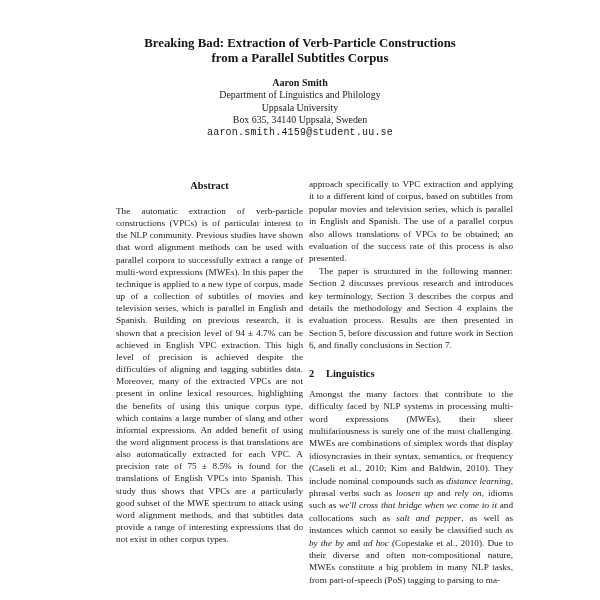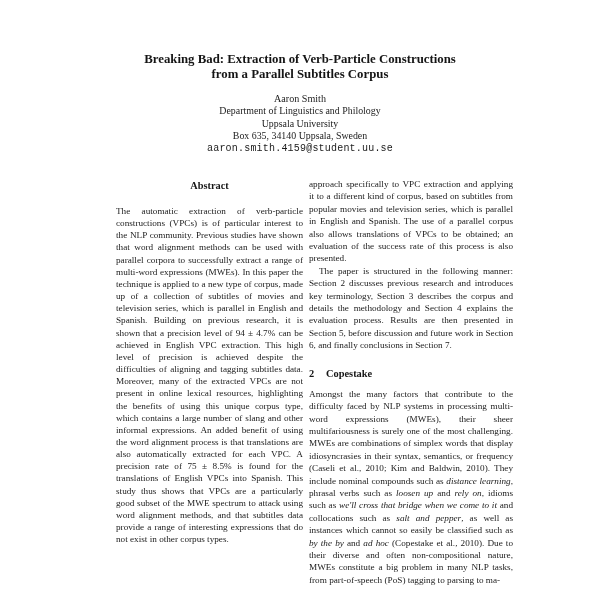--- a/index.html
+++ b/index.html
@@ -11,39 +11,39 @@
     position: relative;
     width: 600px;
     height: 600px;
     background: #ffffff;
     overflow: hidden;
     font-family: "Liberation Serif", serif;
     color: #1b1b1b;
   }
   .header {
     position: absolute;
-    top: 52px;
+    top: 36px;
     left: 0;
     width: 600px;
     text-align: center;
   }
   .title {
     font-size: 12.8px;
     font-weight: bold;
     line-height: 15px;
     margin: 0;
     color: #151515;
   }
   .author-block {
     margin-top: 11px;
     font-size: 9.9px;
     line-height: 12.3px;
   }
   .author-name {
-    font-weight: normal;
+    font-weight: bold;
     font-size: 10.1px;
   }
   .author-email {
     font-family: "Liberation Mono", monospace;
     font-size: 10px;
     letter-spacing: 0.2px;
     margin-top: 1px;
   }
   .columns {
     position: absolute;
@@ -123,20 +123,20 @@
       <div class="abstract-wrap">
         <div class="abstract-heading">Abstract</div>
         <p class="body">The automatic extraction of verb-particle constructions (VPCs) is of particular interest to the NLP community. Previous studies have shown that word alignment methods can be used with parallel corpora to successfully extract a range of multi-word expressions (MWEs). In this paper the technique is applied to a new type of corpus, made up of a collection of subtitles of movies and television series, which is parallel in English and Spanish. Building on previous research, it is shown that a precision level of 94 ± 4.7% can be achieved in English VPC extraction. This high level of precision is achieved despite the difficulties of aligning and tagging subtitles data. Moreover, many of the extracted VPCs are not present in online lexical resources, highlighting the benefits of using this unique corpus type, which contains a large number of slang and other informal expressions. An added benefit of using the word alignment process is that translations are also automatically extracted for each VPC. A precision rate of 75 ± 8.5% is found for the translations of English VPCs into Spanish. This study thus shows that VPCs are a particularly good subset of the MWE spectrum to attack using word alignment methods, and that subtitles data provide a range of interesting expressions that do not exist in other corpus types.</p>
       </div>
     </div>
 
     <div class="col-right">
       <p class="body">approach specifically to VPC extraction and applying it to a different kind of corpus, based on subtitles from popular movies and television series, which is parallel in English and Spanish. The use of a parallel corpus also allows translations of VPCs to be obtained; an evaluation of the success rate of this process is also presented.</p>
       <p class="body indented">The paper is structured in the following manner: Section 2 discusses previous research and introduces key terminology, Section 3 describes the corpus and details the methodology and Section 4 explains the evaluation process. Results are then presented in Section 5, before discussion and future work in Section 6, and finally conclusions in Section 7.</p>
       <div class="section-heading">
-        <span class="section-number">2</span><span>Copestake</span>
+        <span class="section-number">2</span><span>Linguistics</span>
       </div>
       <p class="body"><span>Amongst the many factors that contribute to the difficulty faced by NLP systems in processing multi-word expressions (MWEs), their sheer multifariousness is surely one of the most challenging. MWEs are combinations of simplex words that display idiosyncrasies in their syntax, semantics, or frequency (Caseli et al., 2010; Kim and Baldwin, 2010). They include nominal compounds such as </span><i>distance learning</i><span>, phrasal verbs such as </span><i>loosen up</i><span> and </span><i>rely on</i><span>, idioms such as </span><i>we'll cross that bridge when we come to it</i><span> and collocations such as </span><i>salt and pepper</i><span>, as well as instances which cannot so easily be classified such as </span><i>by the by</i><span> and </span><i>ad hoc</i><span> (Copestake et al., 2010). Due to their diverse and often non-compositional nature, MWEs constitute a big problem in many NLP tasks, from part-of-speech (PoS) tagging to parsing to ma-</span></p>
     </div>
 
   </div>
 
 </div>
 
 </body></html>

